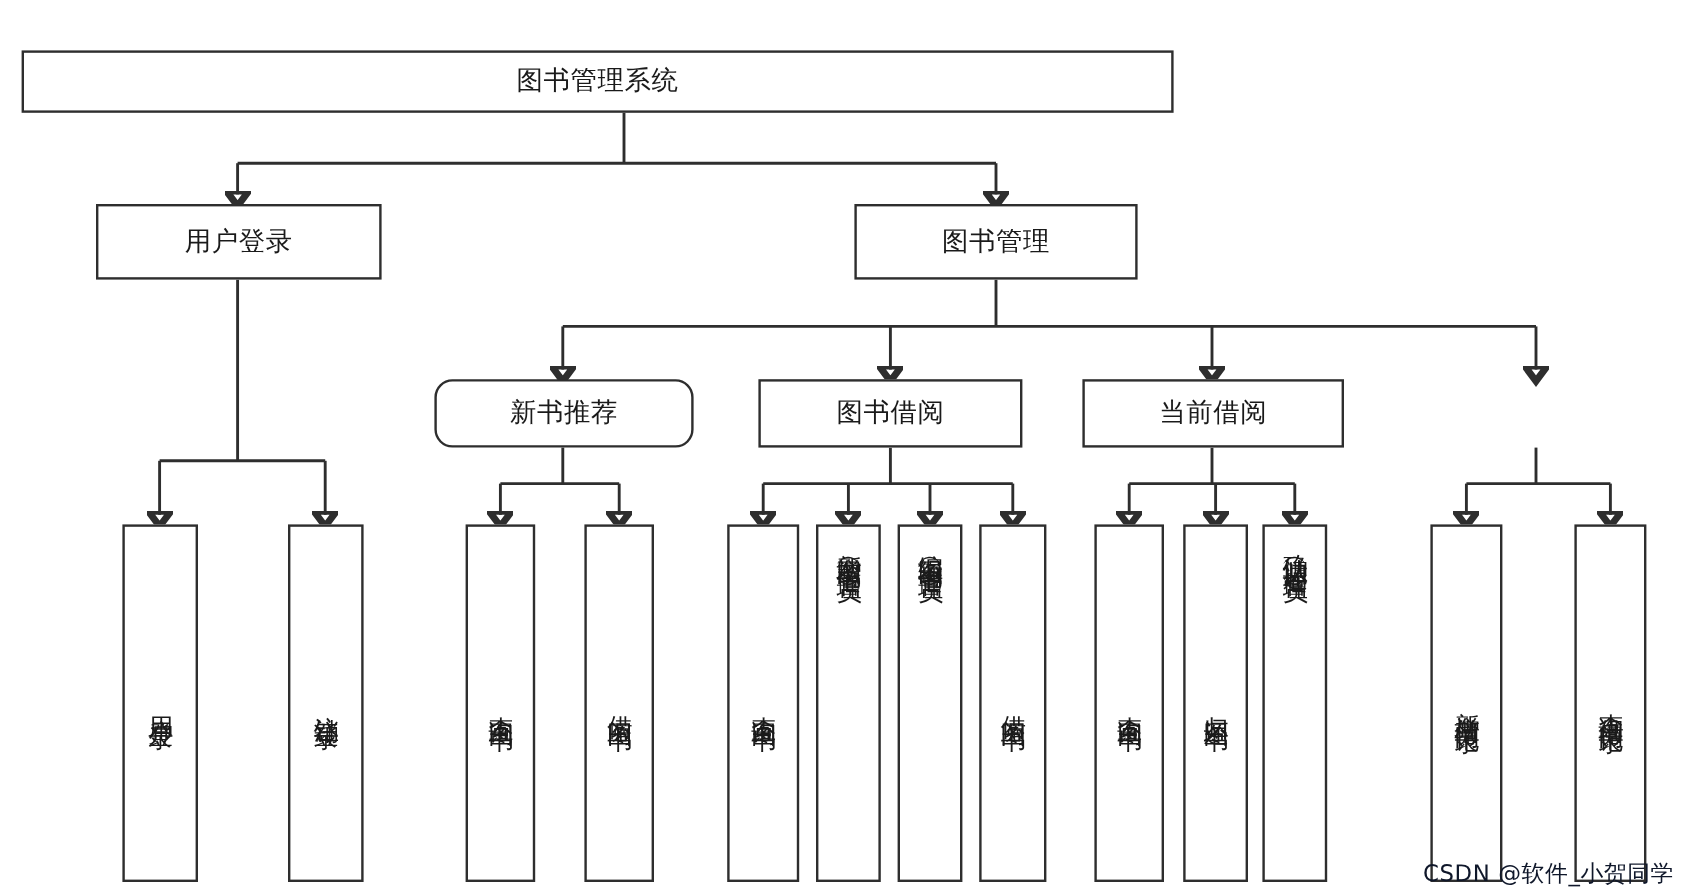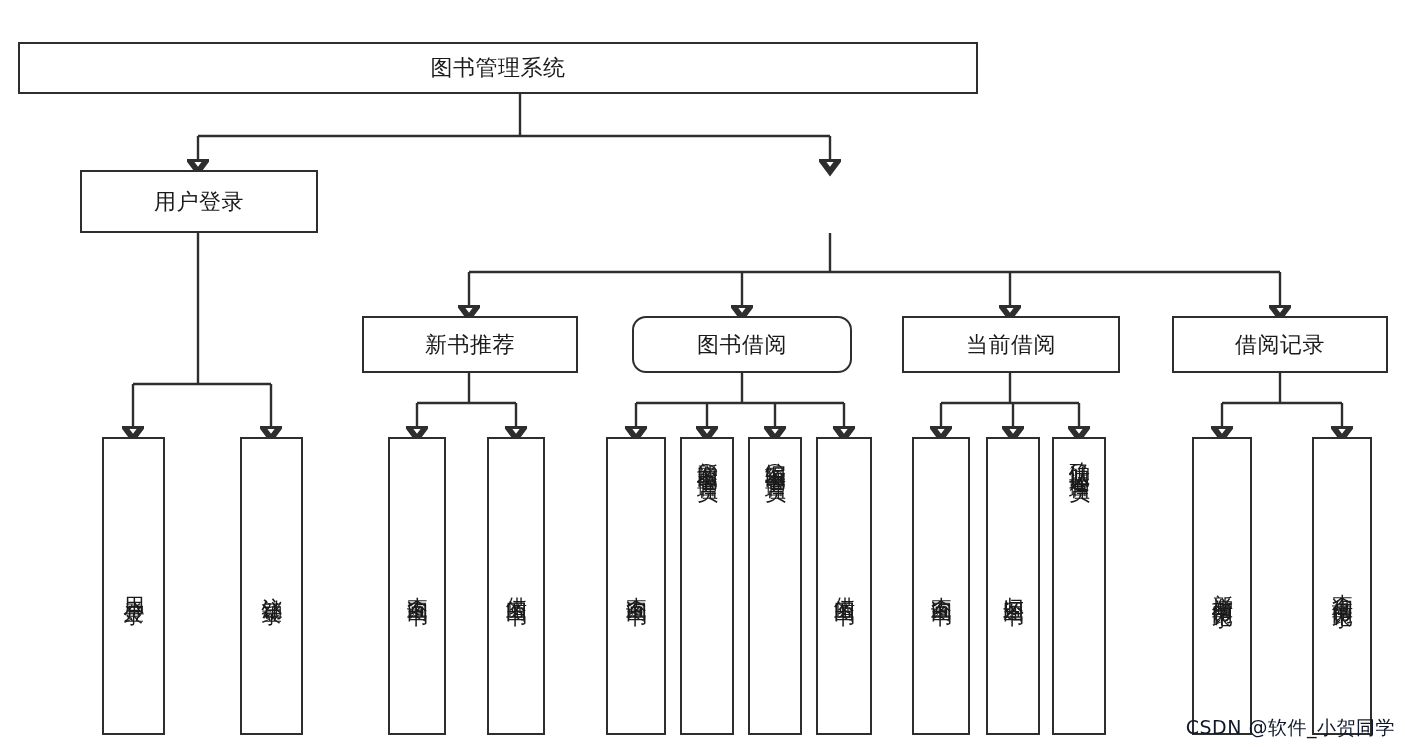--- a/index.html
+++ b/index.html
@@ -138,33 +138,33 @@
     <line x1="1342" y1="403" x2="1342" y2="429" marker-end="url(#arrowhead)"></line>
   </svg>
 
   <div class="node-box" style="left:18px; top:14px; width:960px; height:52px;margin-top:28px;">
     <span class="node-label">图书管理系统</span>
   </div>
 
   <div class="node-box" style="left:80px; top:170px; width:238px; height:63px;">
     <span class="node-label">用户登录</span>
   </div>
-
-  <div class="node-box" style="left:362px; top:316px; width:216px; height:57px;">
+  <div class="node-box" style="left:712px; top:170px; width:236px; height:63px;">
+    <span class="node-label">图书管理</span>
+  </div>
+
+  <div class="node-box" style="left:362px; top:316px; width:216px; height:57px;border-radius:15px;">
     <span class="node-label">新书推荐</span>
   </div>
-  <div class="node-box" style="left:632px; top:316px; width:220px; height:57px;border-radius:14px;">
+  <div class="node-box" style="left:632px; top:316px; width:220px; height:57px;">
     <span class="node-label">图书借阅</span>
   </div>
   <div class="node-box" style="left:902px; top:316px; width:218px; height:57px;text-align:center;">
     <span class="node-label">当前借阅</span>
   </div>
-  <div class="node-box" style="left:1172px; top:316px; width:216px; height:57px;">
-    <span class="node-label">借阅记录</span>
-  </div>
 
   <div class="node-box vertical align-mid" style="left:102px; top:437px; width:63px; height:298px;">
     <span class="node-label">用户登录</span>
   </div>
   <div class="node-box vertical align-mid" style="left:240px; top:437px; width:63px; height:298px;">
     <span class="node-label">注销登录</span>
   </div>
 
   <div class="node-box vertical align-mid" style="left:388px; top:437px; width:58px; height:298px;">
     <span class="node-label">查询图书</span>

